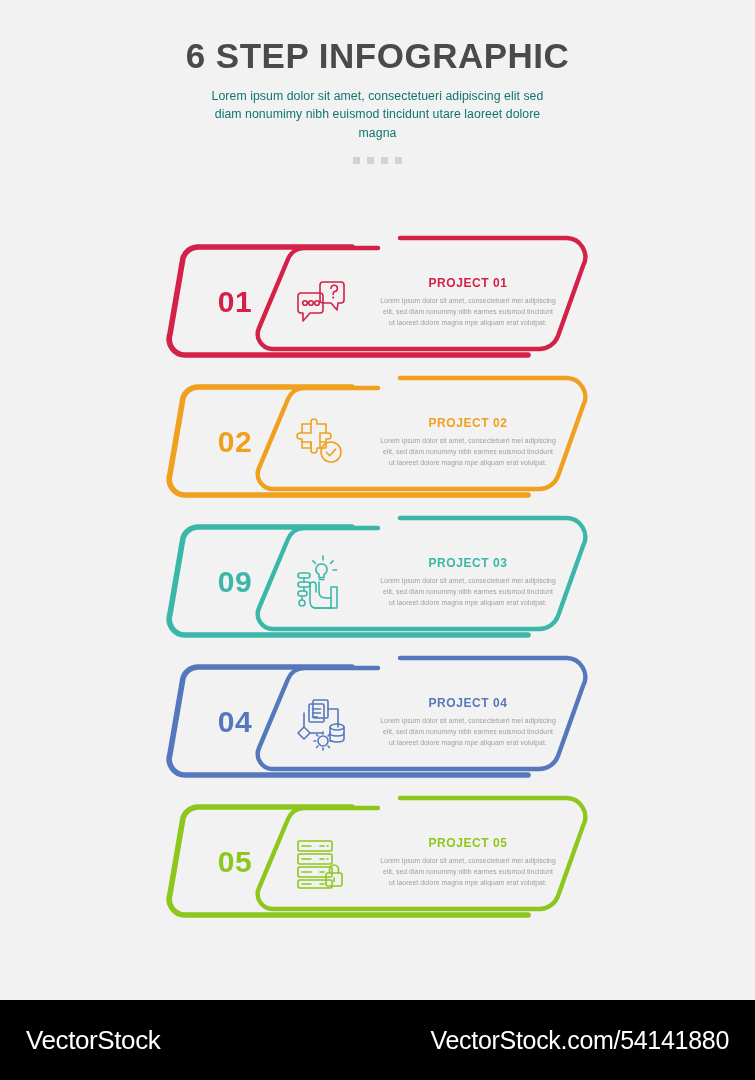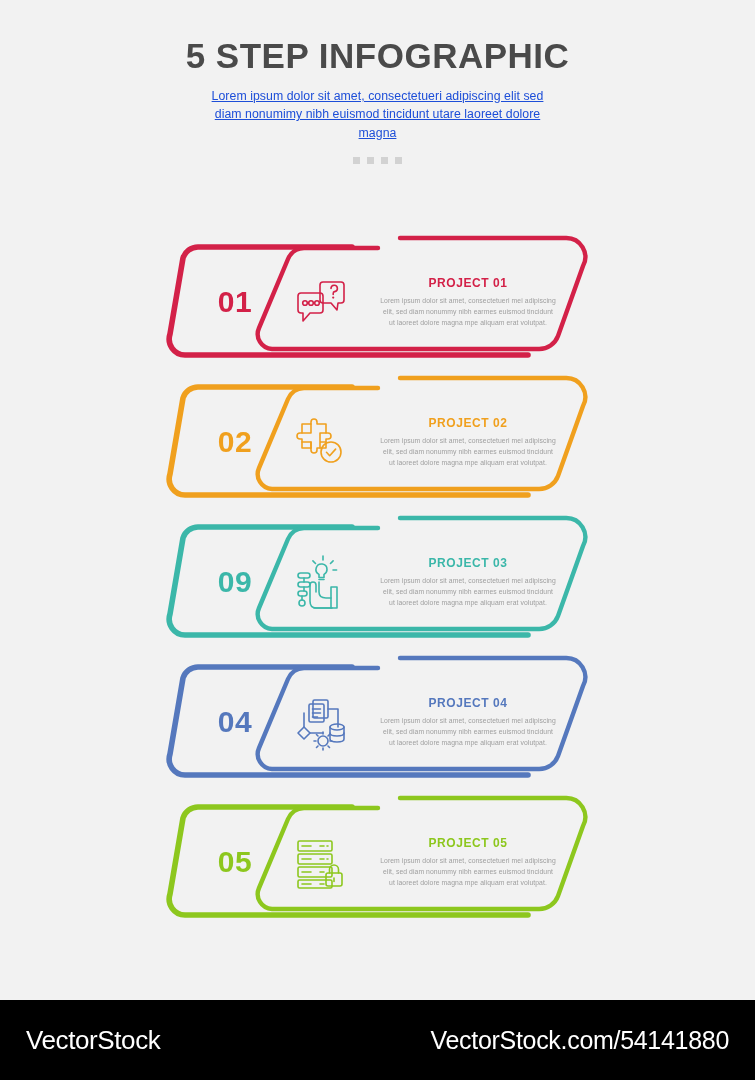--- a/index.html
+++ b/index.html
@@ -35,23 +35,22 @@
     letter-spacing: 0.5px;
     color: #4a4a4a;
     line-height: 1.05;
   }
 
   .subtitle {
     margin: 12px auto 0;
     width: 352px;
     font-size: 12.3px;
     line-height: 1.52;
-    color: #1d4ed8;
+    color: #0f766e;
     letter-spacing: 0.05px;
-    text-decoration: underline;
   }
 
   .dots {
     margin-top: 14px;
     display: flex;
     justify-content: center;
     gap: 7px;
   }
   .dots span {
     display: block;
@@ -152,21 +151,21 @@
     font-size: 25px;
     letter-spacing: -0.3px;
   }
 </style>
 </head>
 <body>
 
 <div class="page">
 
   <div class="header">
-    <div class="main-title">5 STEP INFOGRAPHIC</div>
+    <div class="main-title">6 STEP INFOGRAPHIC</div>
     <div class="subtitle">Lorem ipsum dolor sit amet, consectetueri adipiscing elit sed diam nonumimy nibh euismod tincidunt utare laoreet dolore magna</div>
     <div class="dots">
       <span></span>
       <span></span>
       <span></span>
       <span></span>
     </div>
   </div>
 
   <div class="steps">

